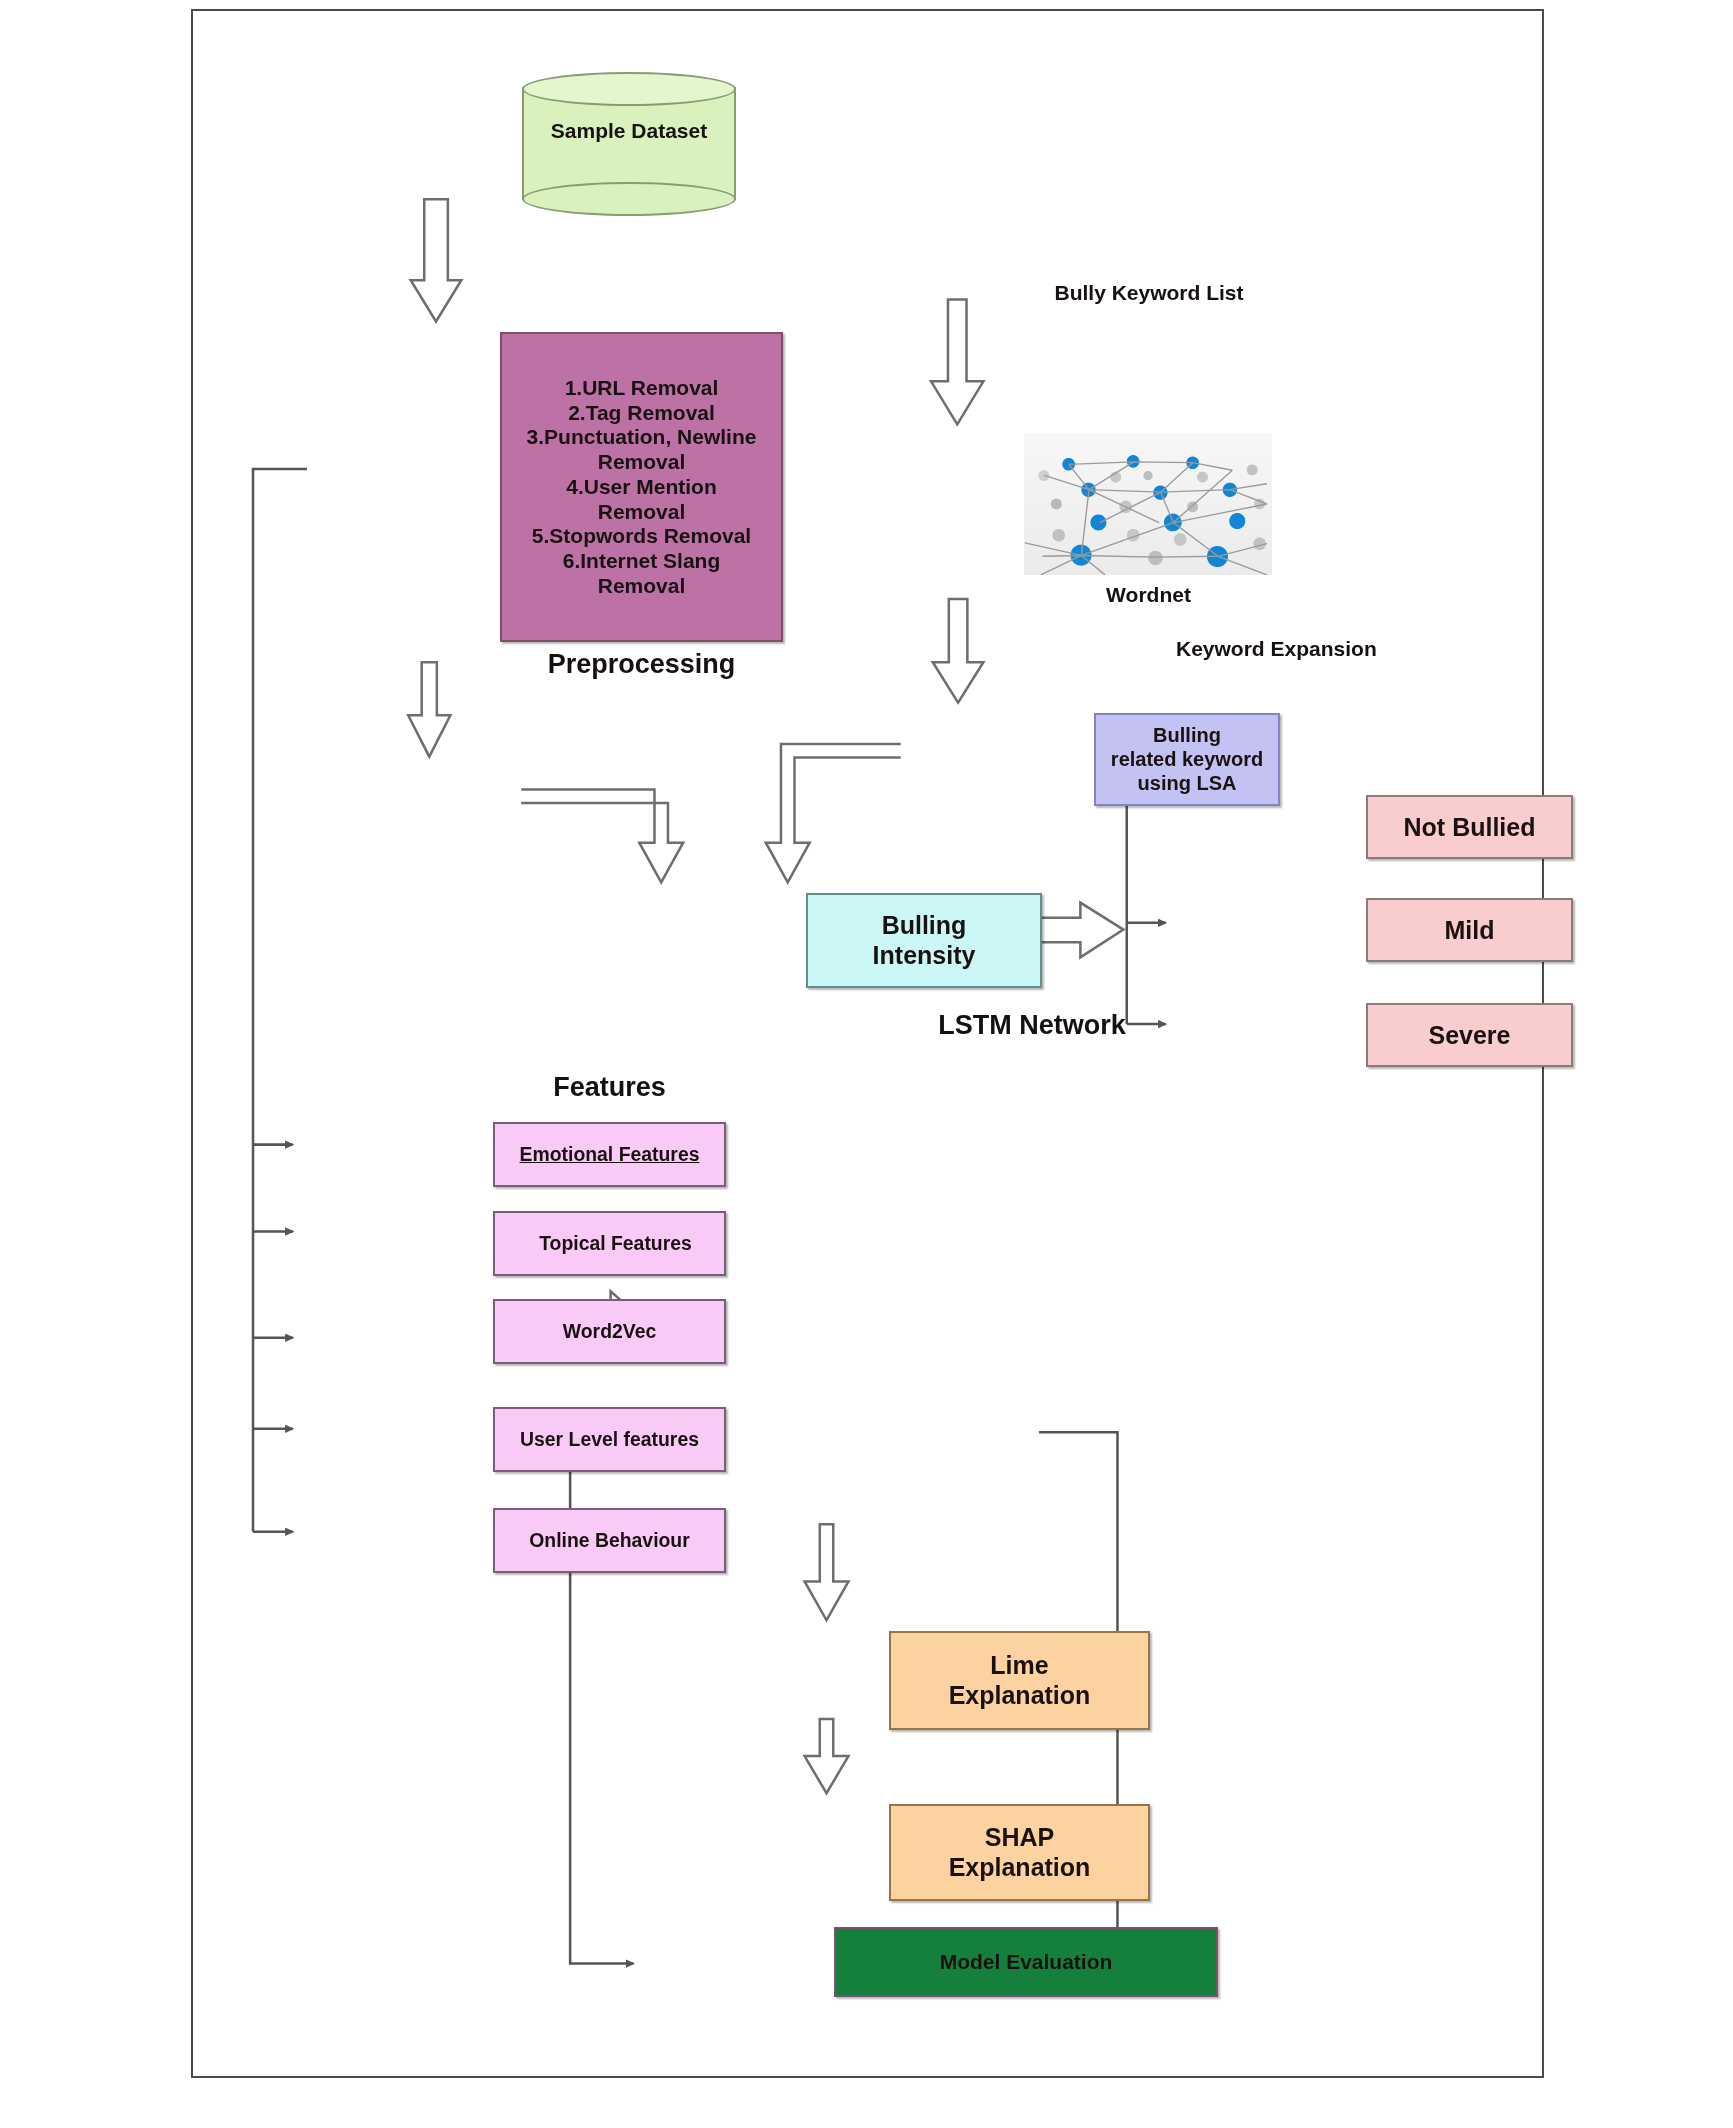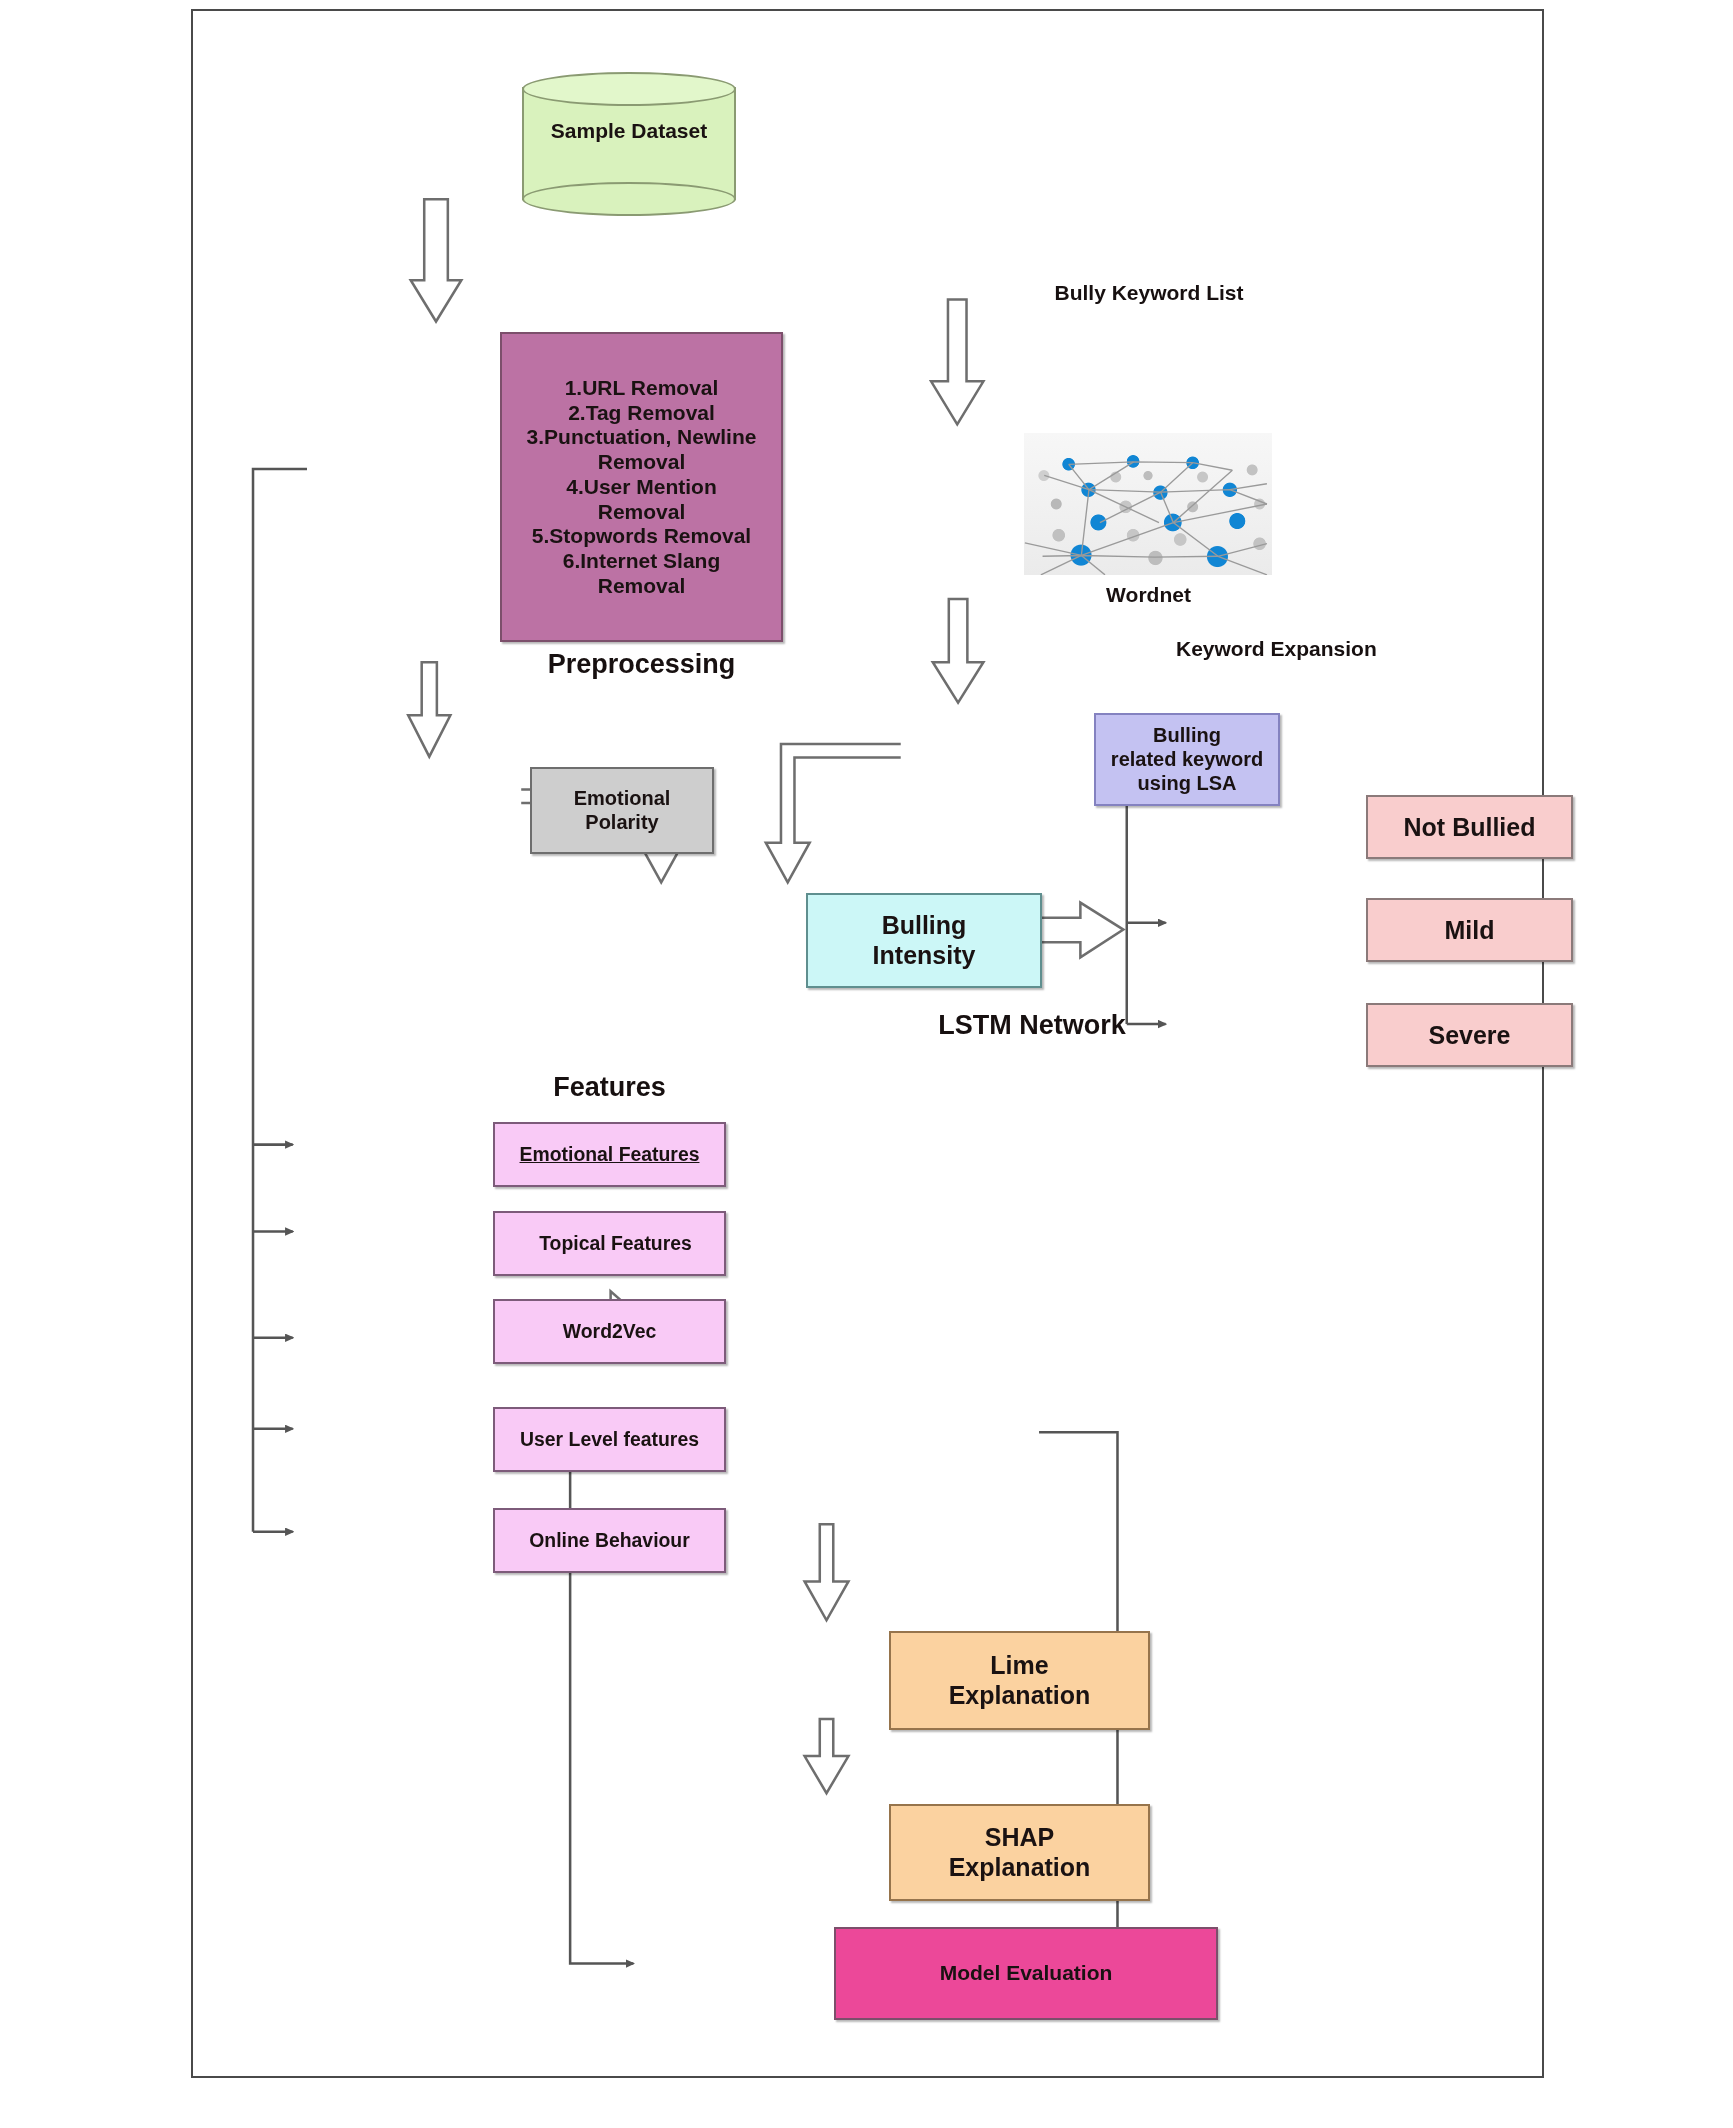--- a/index.html
+++ b/index.html
@@ -178,22 +178,22 @@
     flex-direction: column;
   }
   #shap {
     left: 696px; top: 1793px; width: 261px; height: 97px;
     background: #fbd2a0;
     border-color: #96744c;
     font-size: 25px;
     flex-direction: column;
   }
   #modeleval {
-    left: 641px; top: 1916px; width: 384px; height: 93px;
-    background: #ec4899;
+    left: 641px; top: 1916px; width: 384px; height: 70px;
+    background: #15803d;
     border-color: #7c4f6b;
     font-size: 21px;
   }
 
   #wordnet-img {
     position: absolute;
     left: 831px; top: 422px; width: 248px; height: 142px;
     background:
       radial-gradient(circle at 18% 22%, #1186d4 0 5.9px, rgba(0,0,0,0) 6.7px),
       radial-gradient(circle at 44% 20%, #1186d4 0 5.9px, rgba(0,0,0,0) 6.7px),
@@ -331,26 +331,20 @@
     <div class="label lbl-kwexp">Keyword Expansion</div>
 
     <div id="lsa" class="node">
       <div>
         <span>Bulling</span><br>
         <span>related keyword</span><br>
         <span>using LSA</span>
       </div>
     </div>
 
-    <div id="emopol" class="node">
-      <div>
-        <span>Emotional</span><br>
-        <span>Polarity</span>
-      </div>
-    </div>
 
     <div id="intensity" class="node">
       <div>
         <span>Bulling</span><br>
         <span>Intensity</span>
       </div>
     </div>
 
     <div id="cls-not" class="node cls">
       <span>Not Bullied</span>

